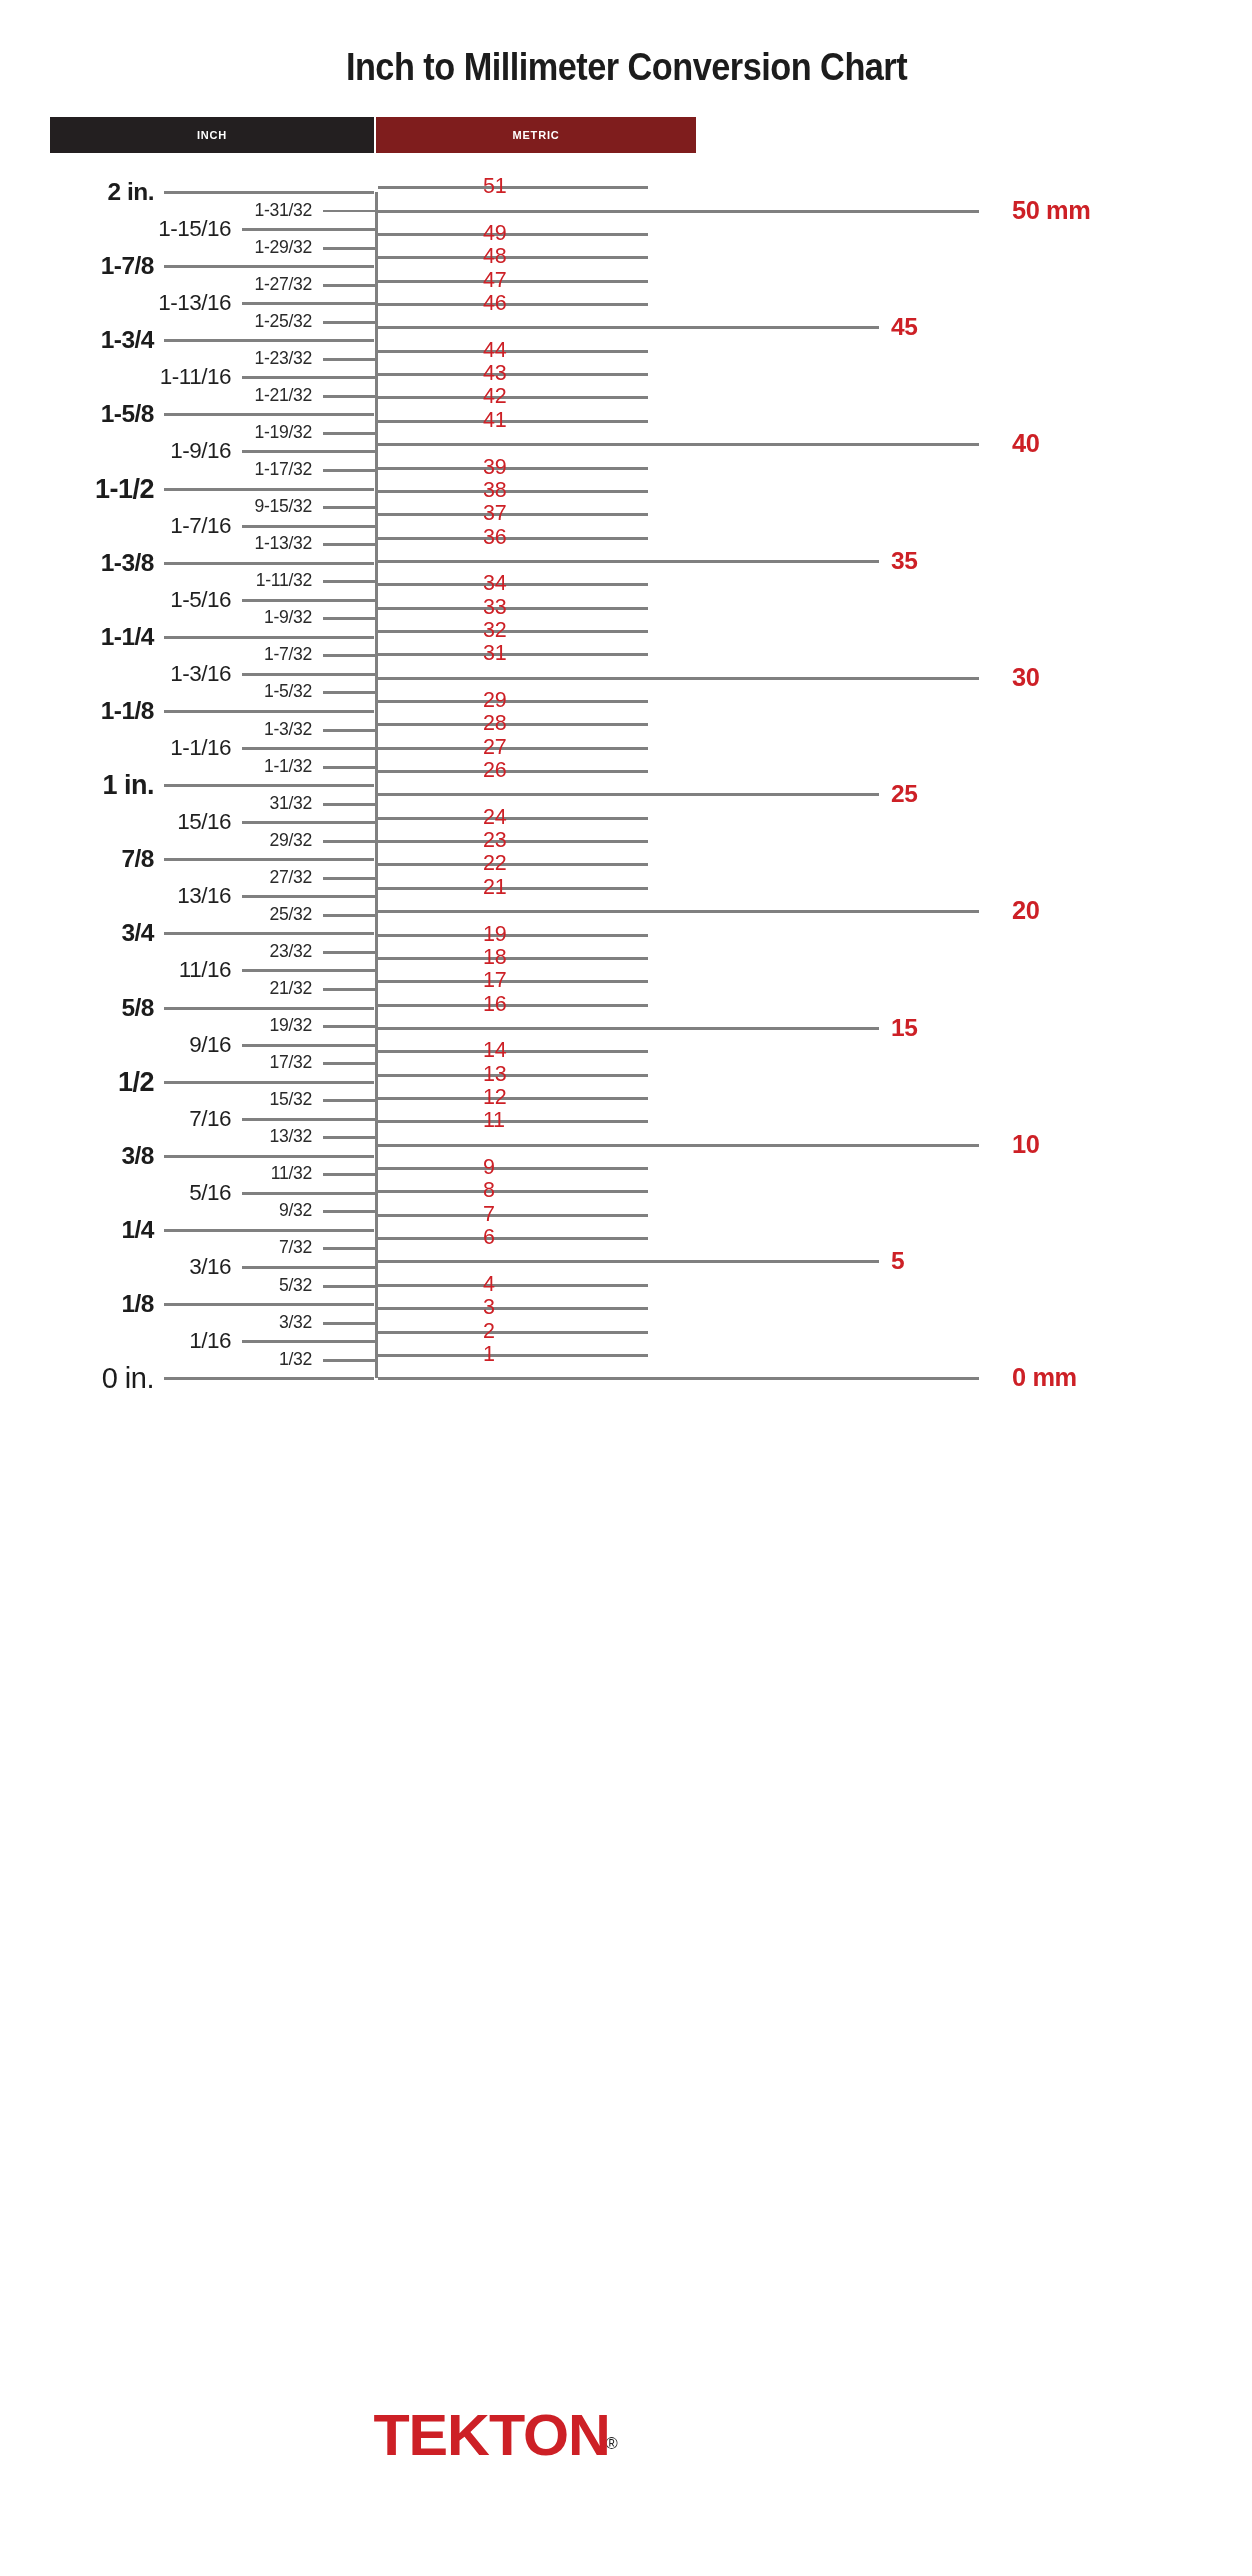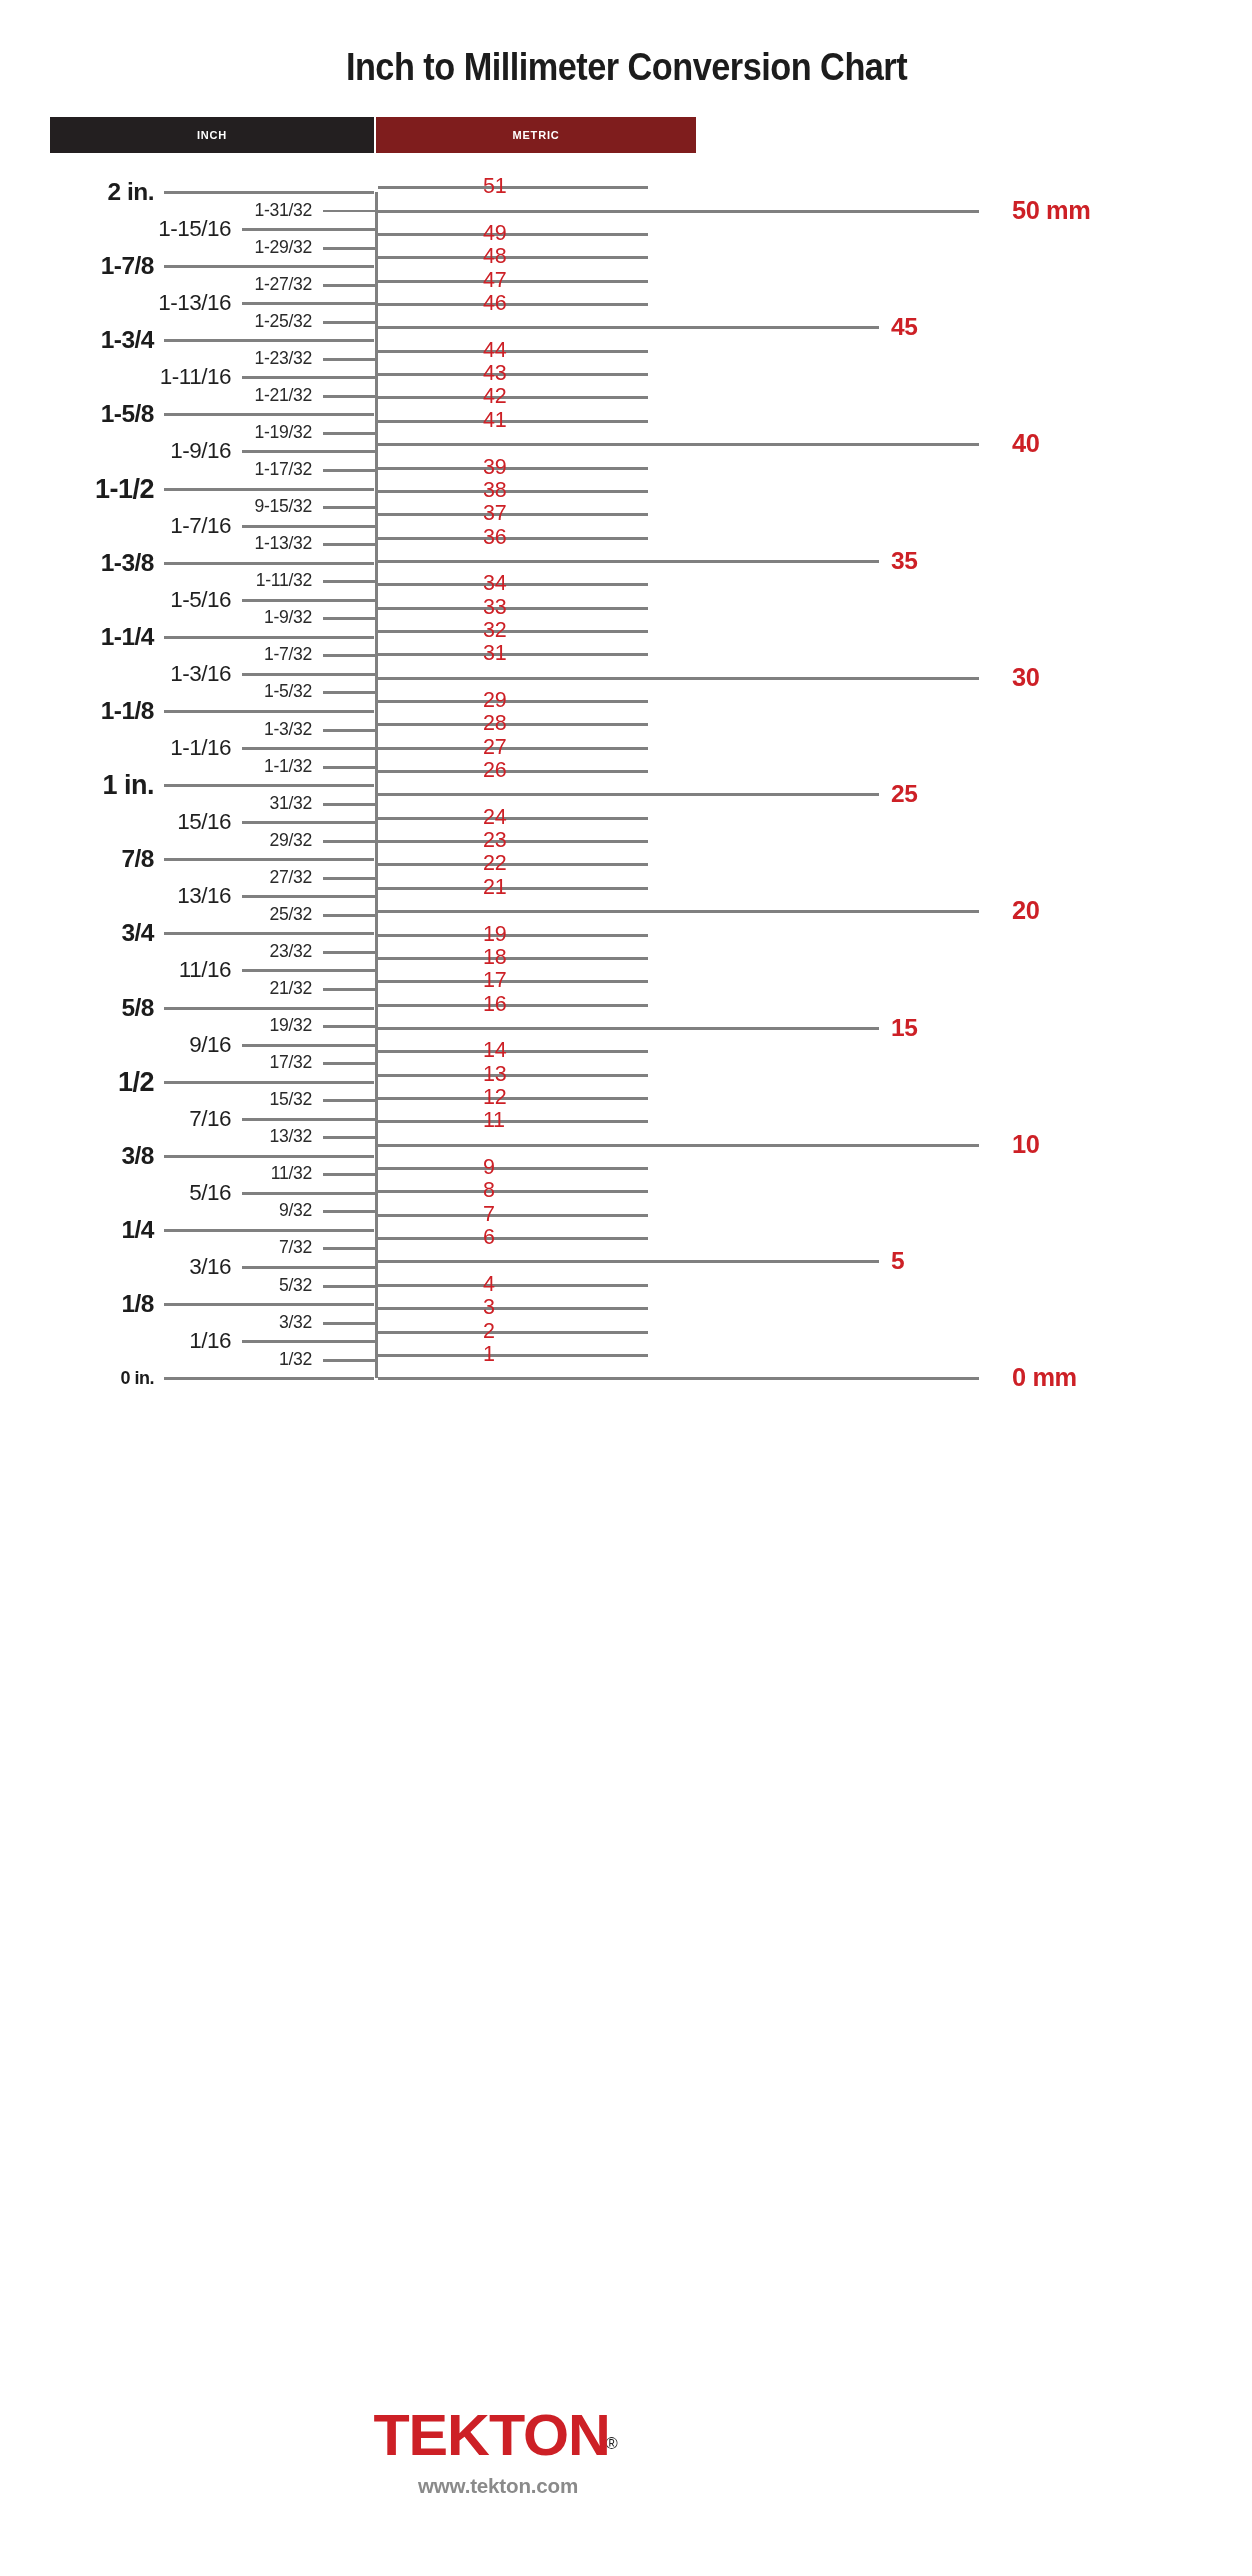--- a/index.html
+++ b/index.html
@@ -383,21 +383,21 @@
       <div class="row" style="top: 1149px;">
         <div class="tick tick-in-mid"></div>
         <div class="lbl in-mid">1/16</div>
       </div>
       <div class="row" style="top: 1168px;">
         <div class="tick tick-in-minor"></div>
         <div class="lbl in-minor">1/32</div>
       </div>
       <div class="row" style="top: 1186px;">
         <div class="tick tick-in-major"></div>
-        <div class="lbl in-major" style="font-size: 18px; font-weight: bold;">0 in.</div>
+        <div class="lbl in-major" style="font-size: 29px; font-weight: normal;">0 in.</div>
       </div>
     </div>
   <div id="metric-side">
       <div class="row" style="top: -4.7px;">
         <div class="tick tick-mm-minor"></div>
         <div class="lbl mm-minor">51</div>
       </div>
       <div class="row" style="top: 18.7px;">
         <div class="tick tick-mm-major"></div>
         <div class="lbl mm-major">50 mm</div>
@@ -602,15 +602,14 @@
         <div class="tick tick-mm-major"></div>
         <div class="lbl mm-major">0 mm</div>
       </div>
     </div>
 </div>
 
 <div id="footer">
   <div>
     <span id="logo-tekton">TEKTON</span><span id="logo-reg">®</span>
   </div>
-  <div id="logo-url">www.tekton.com</div>
 </div>
 
 
 </body></html>

